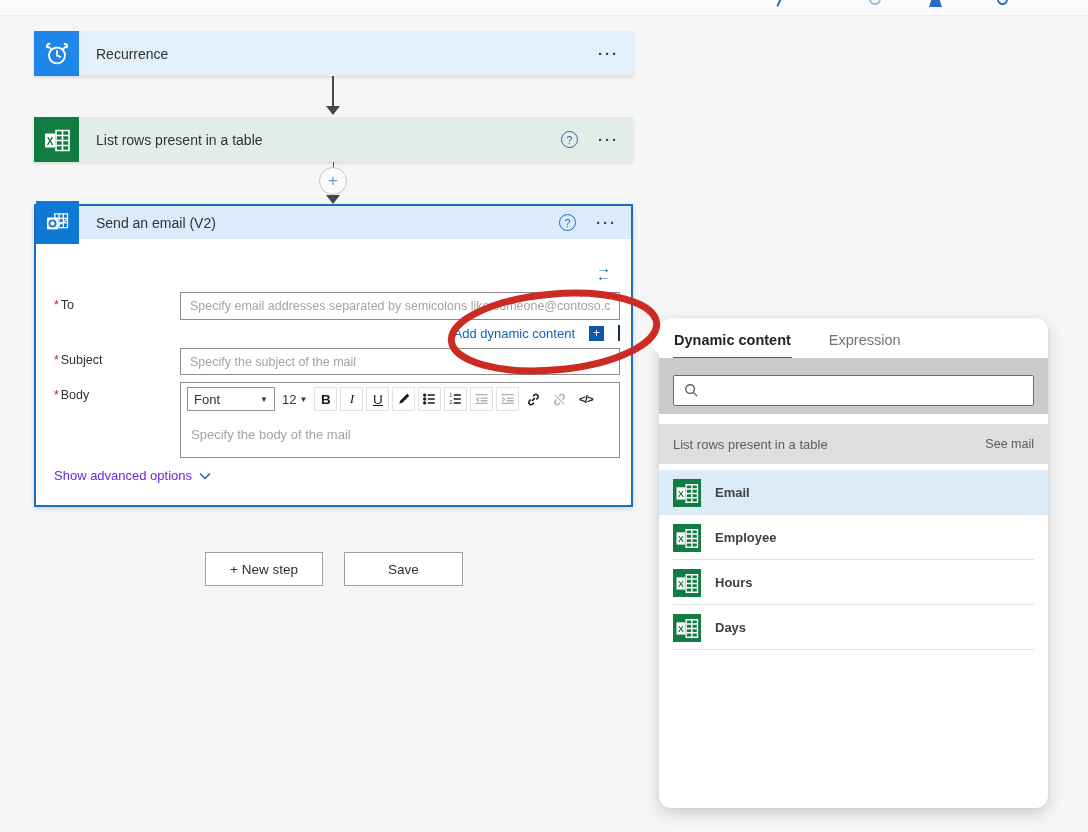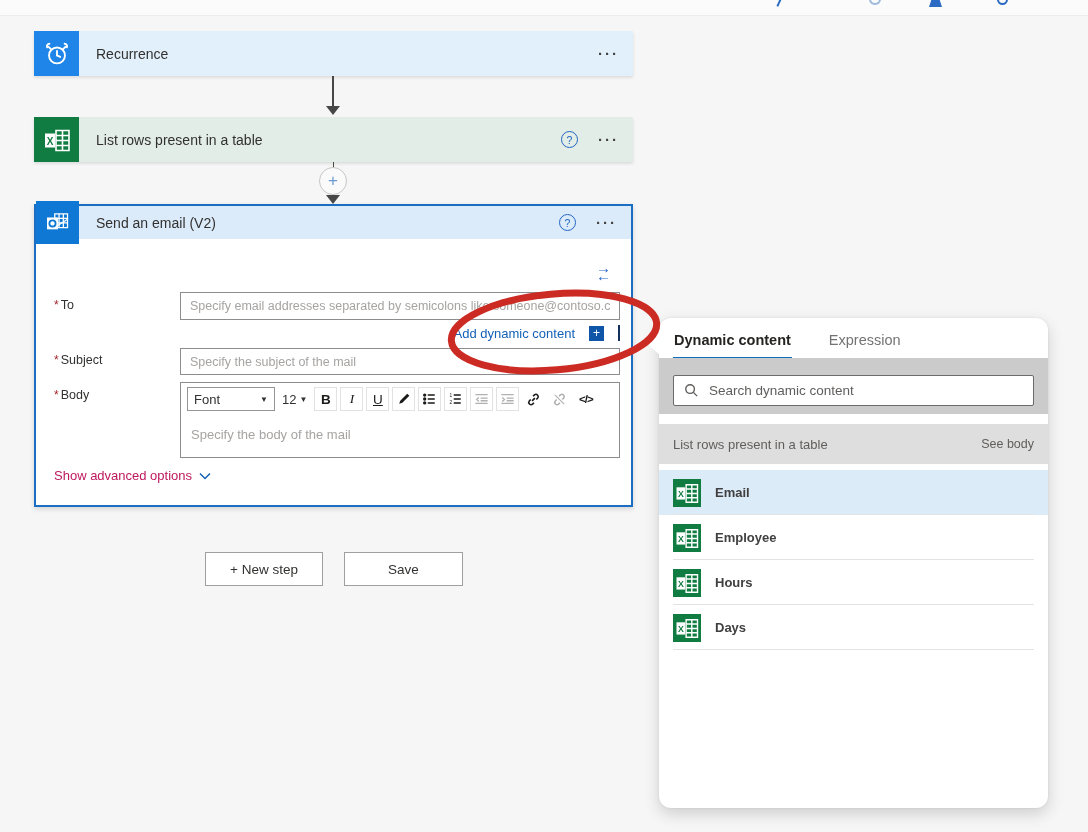--- a/index.html
+++ b/index.html
@@ -52,21 +52,21 @@
   .font-select { width:88px; height:24px; border:1px solid #949494; display:flex; align-items:center; justify-content:space-between; padding:0 6px; font-size:13px; color:#323130; cursor:pointer; }
   .size-select { display:flex; align-items:center; gap:3px; padding:0 4px; height:24px; font-size:13px; cursor:pointer; }
   .dd-arrow { font-size:8px; color:#323130; }
   .tb-btn { min-width:23px; height:24px; border:1px solid #e4e2e0; background:#fff; display:flex; align-items:center; justify-content:center; font-size:13.5px; color:#1b1a19; cursor:pointer; }
   .tb-b { font-weight:800; }
   .tb-i { font-family:"Liberation Serif",serif; font-style:italic; }
   .tb-u { text-decoration:underline; }
   .tb-disabled svg { opacity:.38; }
   .tb-code { font-size:11.5px; font-weight:700; letter-spacing:-1px; }
   .editor-placeholder { padding:12px 10px; font-size:13px; color:#a6a4a2; }
-  .advanced-link { position:absolute; left:18px; top:262px; color:#be185d; font-size:13px; display:flex; align-items:center; gap:7px; cursor:pointer; }
+  .advanced-link { position:absolute; left:18px; top:262px; color:#6d28d9; font-size:13px; display:flex; align-items:center; gap:7px; cursor:pointer; }
 
   
   .flow-btn { position:absolute; top:552px; height:34px; background:#fff; border:1px solid #a19f9d; font-family:"Liberation Sans",sans-serif; font-size:13.5px; color:#323130; cursor:pointer; }
   #btn-newstep { left:205px; width:118px; }
   #btn-save { left:344px; width:119px; }
 
   
   #red-annot { position:absolute; left:438px; top:284px; z-index:6; pointer-events:none; }
 
   
@@ -266,27 +266,26 @@
     <div class="tab active">Dynamic content</div>
     <div class="tab">Expression</div>
   </div>
 
   <div class="search-band">
     <div class="search-box">
       <svg width="15" height="15" viewBox="0 0 16 16">
         <circle cx="6.5" cy="6.5" r="4.6" fill="none" stroke="#605e5c" stroke-width="1.5"></circle>
         <path d="M10 10l4 4" stroke="#605e5c" stroke-width="1.5"></path>
       </svg>
-      <input type="text" placeholder="Search dynamic content" style="">
     </div>
   </div>
 
   <div class="section-hdr">
     <span class="section-title">List rows present in a table</span>
-    <span class="see-less">See body</span>
+    <span class="see-less">See mail</span>
   </div>
 
   <div class="items">
     <div class="item selected">
       <svg class="item-icon" viewBox="0 0 32 32">
         <rect width="32" height="32" fill="#107c41"></rect>
         <path d="M15 6.5h13v20H15z M15 11.5h13 M15 16.5h13 M15 21.5h13 M21.5 6.5v20" stroke="#fff" stroke-width="1.6" fill="none"></path>
         <rect x="4" y="9.5" width="10" height="14" fill="#fff"></rect>
         <text x="9" y="20.5" font-size="10" font-weight="bold" fill="#107c41" text-anchor="middle" font-family="Liberation Sans,sans-serif">X</text>
       </svg>

